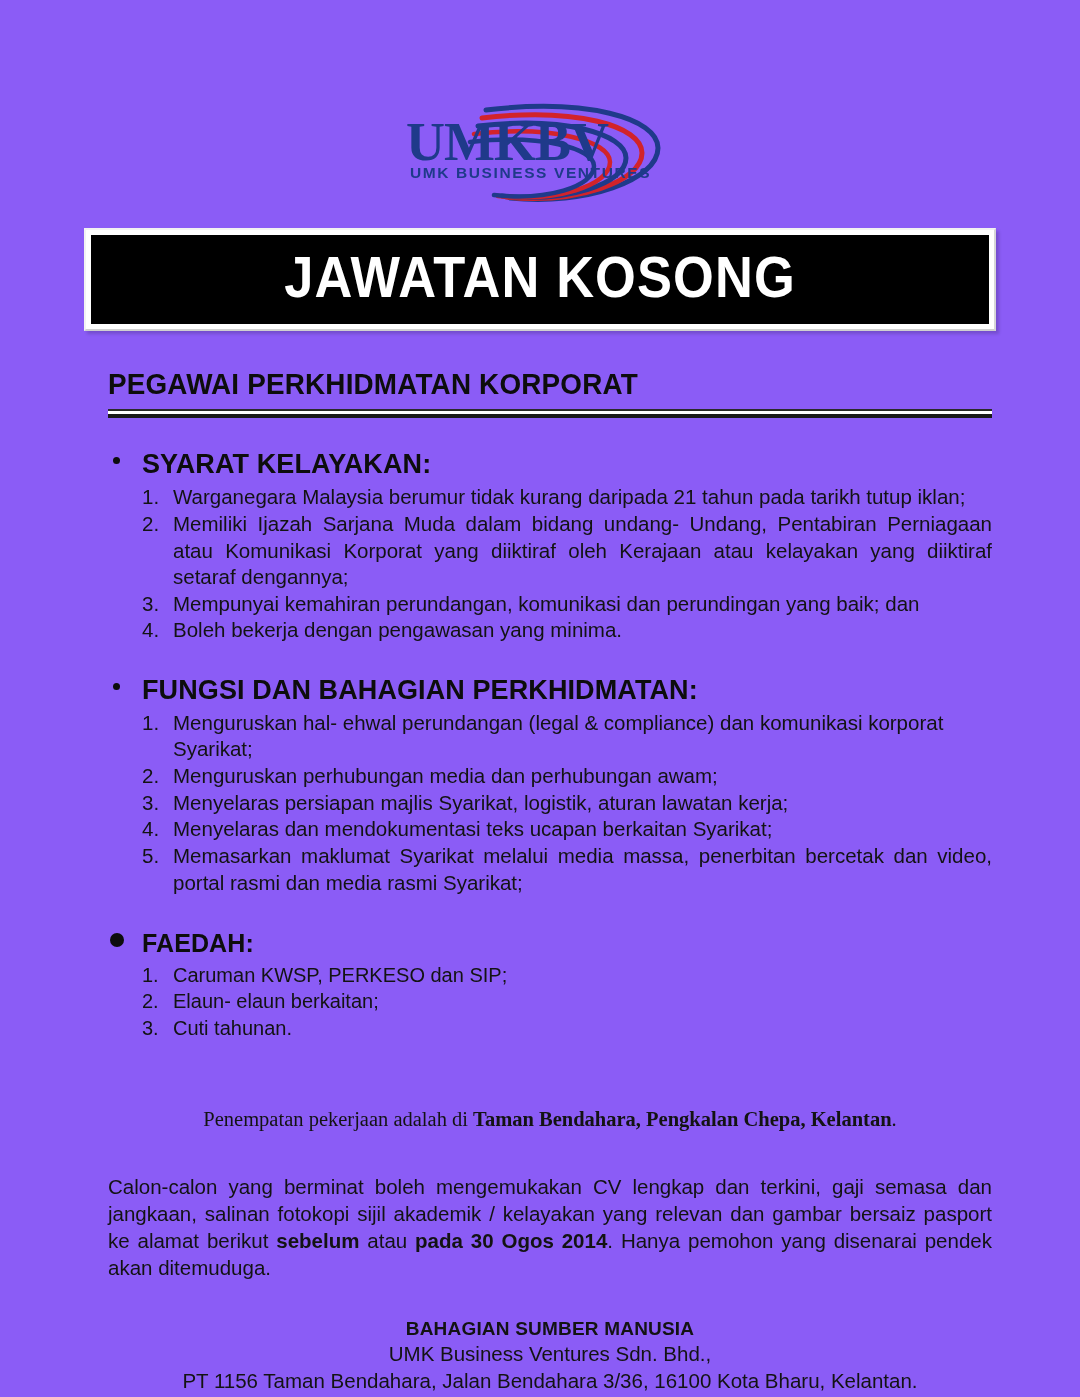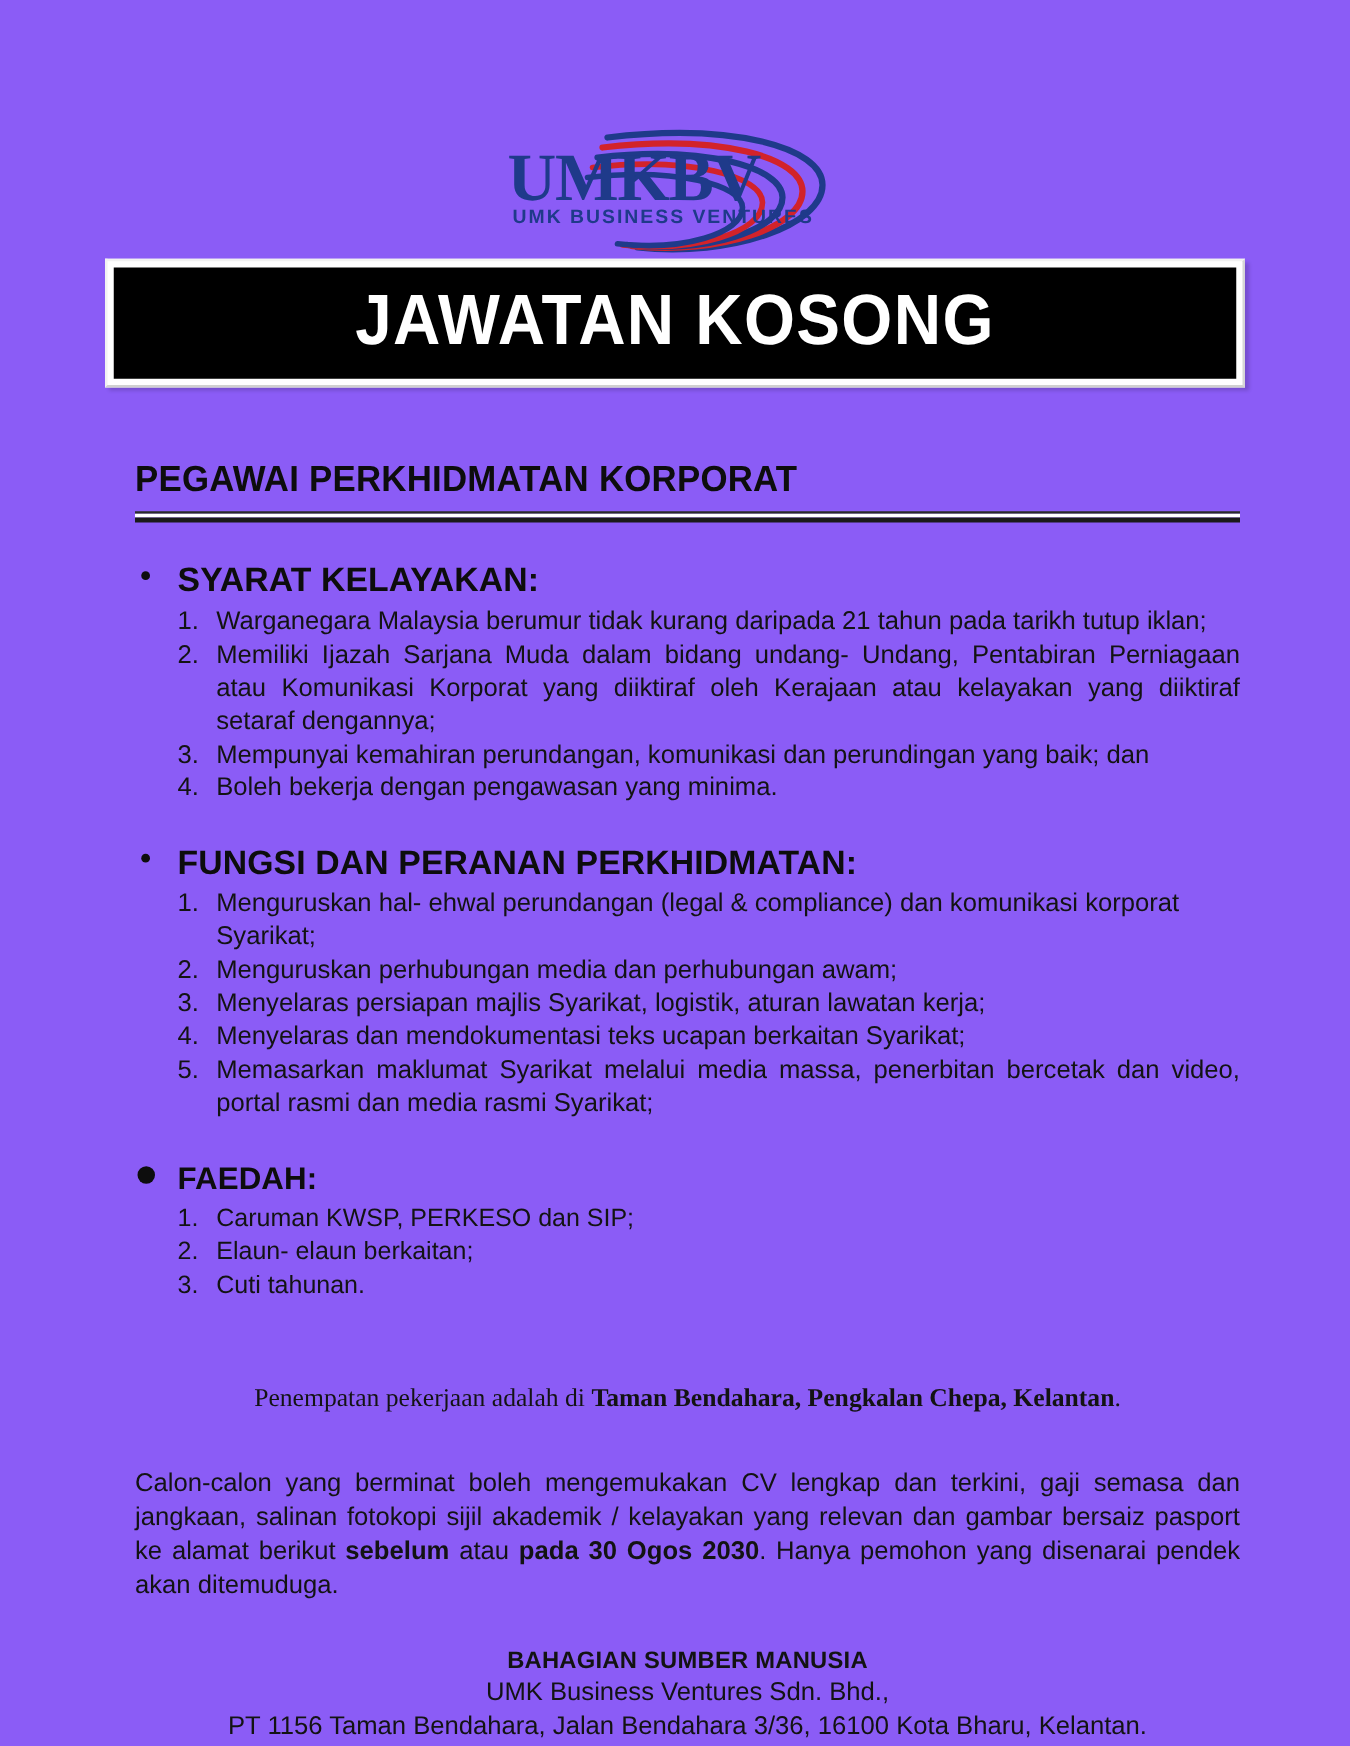--- a/index.html
+++ b/index.html
@@ -42,21 +42,21 @@
     position: absolute;
     top: 0;
     left: 0;
     width: 300px;
     height: 112px;
   }
 
   
   .banner-frame {
     position: absolute;
-    top: 207px;
+    top: 228px;
     left: 84px;
     width: 912px;
     box-sizing: border-box;
     padding: 5px;
     background: #ffffff;
     border-top: 2px solid #f2f2f2;
     border-left: 2px solid #f2f2f2;
     border-right: 2px solid #d6d6d6;
     border-bottom: 2px solid #d0d0d0;
     box-shadow: 3px 3px 3px rgba(0,0,0,0.16);
@@ -278,21 +278,21 @@
         <li>
           <span class="num">4.</span>
           <span>Boleh bekerja dengan pengawasan yang minima.</span>
         </li>
       </ol>
     </div>
 
     <div class="section">
       <div class="section-head">
         <span class="bullet"></span>
-        <span>FUNGSI DAN PERANAN PERKHIDMATAN:</span>
+        <span>FUNGSI DAN BAHAGIAN PERKHIDMATAN:</span>
       </div>
       <ol class="items justify">
         <li>
           <span class="num">1.</span>
           <span>Menguruskan hal- ehwal perundangan (legal &amp; compliance) dan komunikasi korporat Syarikat;</span>
         </li>
         <li>
           <span class="num">2.</span>
           <span>Menguruskan perhubungan media dan perhubungan awam;</span>
         </li>
@@ -330,21 +330,21 @@
           <span>Cuti tahunan.</span>
         </li>
       </ol>
     </div>
 
     <div class="placement">
       <span>Penempatan pekerjaan adalah di </span><b>Taman Bendahara, Pengkalan Chepa, Kelantan</b><span>.</span>
     </div>
 
     <div class="instructions">
-      <span>Calon-calon yang berminat boleh mengemukakan CV lengkap dan terkini, gaji semasa dan jangkaan, salinan fotokopi sijil akademik / kelayakan yang relevan dan gambar bersaiz pasport ke alamat berikut </span><b>sebelum</b><span> atau </span><b>pada 30 Ogos 2030</b><span>. Hanya pemohon yang disenarai pendek akan ditemuduga.</span>
+      <span>Calon-calon yang berminat boleh mengemukakan CV lengkap dan terkini, gaji semasa dan jangkaan, salinan fotokopi sijil akademik / kelayakan yang relevan dan gambar bersaiz pasport ke alamat berikut </span><b>sebelum</b><span> atau </span><b>pada 30 Ogos 2014</b><span>. Hanya pemohon yang disenarai pendek akan ditemuduga.</span>
     </div>
 
     <div class="footer">
       <div class="dept">BAHAGIAN SUMBER MANUSIA</div>
       <div>UMK Business Ventures Sdn. Bhd.,</div>
       <div>PT 1156 Taman Bendahara, Jalan Bendahara 3/36, 16100 Kota Bharu, Kelantan.</div>
       <div class="tel-line"><span>Tel.: 09 774 9000 / 9001</span>      <span>Email: hr@umkbv.com</span></div>
     </div>
 
   </div>

